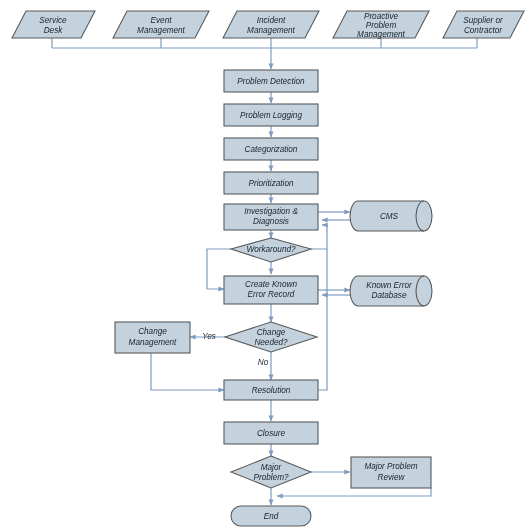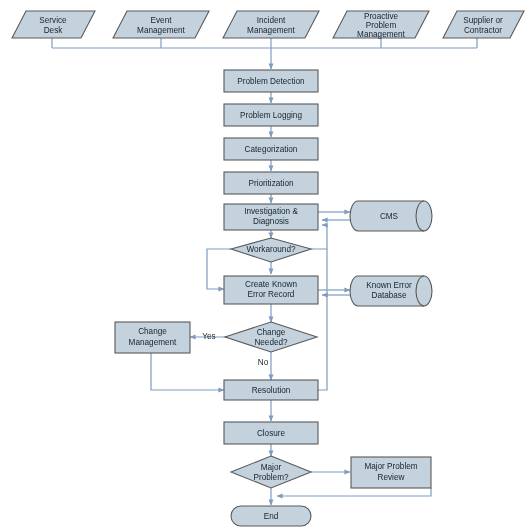--- a/index.html
+++ b/index.html
@@ -11,20 +11,21 @@
     width: 530px;
     height: 530px;
     font-family: "Liberation Sans", sans-serif;
   }
   #diagram-root {
     position: relative;
     width: 530px;
     height: 530px;
     overflow: hidden;
     background: #ffffff;
+    font-style: italic;
   }
   svg#flow {
     display: block;
     width: 530px;
     height: 530px;
   }
   .node-shape {
     fill: #c3d2dd;
     stroke: #5a5a5a;
     stroke-width: 1.1;

